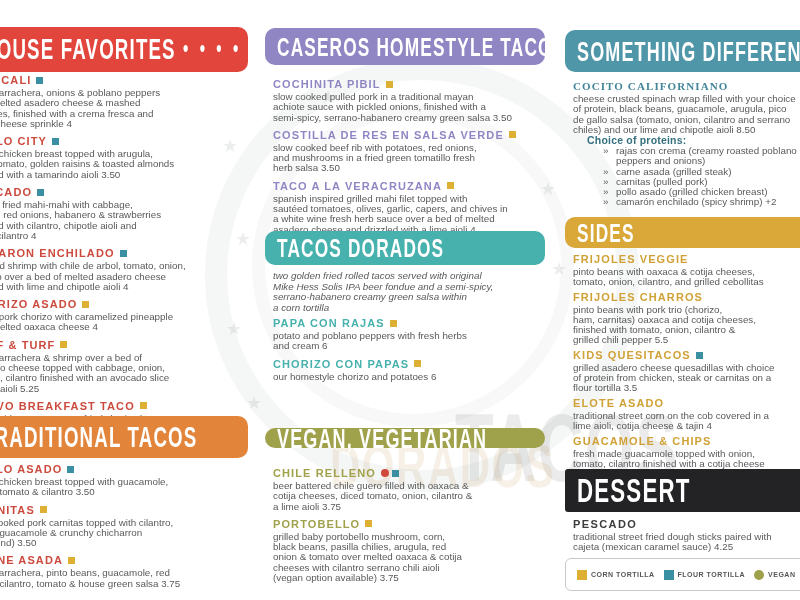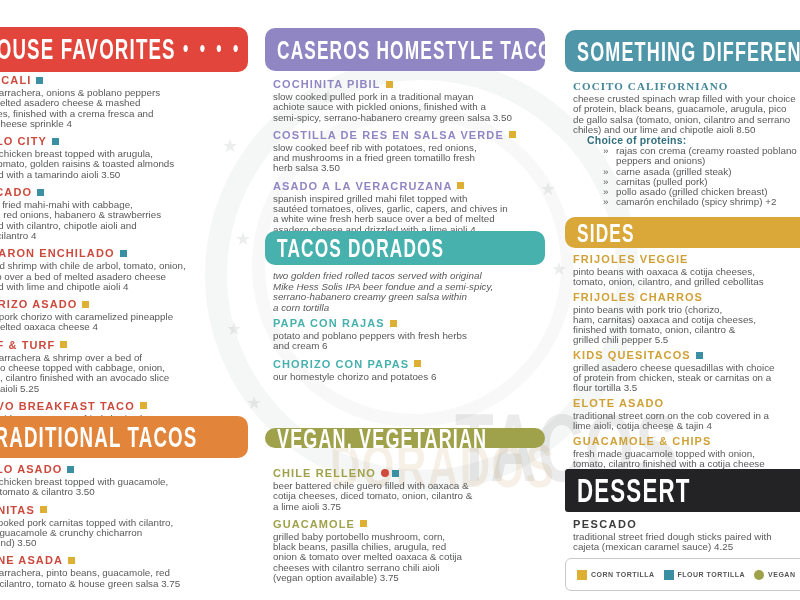--- a/index.html
+++ b/index.html
@@ -20,21 +20,21 @@
   .col-left{left:-30px;width:278px;}
   .col-mid{left:265px;width:280px;}
   .col-right{left:565px;width:285px;}
   .block{position:absolute;left:0;right:0;}
   
   .banner{display:flex;align-items:center;padding:0 12px;border-radius:10px;box-sizing:border-box;width:100%;}
   .cond{display:inline-block;transform:scale(.72,1.1);transform-origin:0 50%;font-weight:700;
         letter-spacing:1.6px;white-space:nowrap;color:#fff;font-size:26px;}
   .banner-red{background:#e2453c;height:45px;}
   .banner-orange{background:#e2853b;height:42px;}
-  .banner-purple{background:#8f86c3;height:43px;}
+  .banner-purple{background:#8f86c3;height:37px;}
   .banner-teal{background:#47b1ad;height:34px;}
   .banner-green{background:#a0a14b;height:20px;}
   .banner-blue{background:#4f96a8;height:42px;}
   .banner-gold{background:#d9a839;height:31px;}
   .banner-gold .cond,.banner-teal .cond{font-size:24px;}
   .banner-black{background:#232326;height:43px;border-radius:3px;}
   .banner-black .cond{font-size:31px;}
   .dots{font-size:21px;letter-spacing:5px;position:relative;top:-2px;margin-left:10px;}
   
   .menu-list{padding-left:8px;}
@@ -231,21 +231,21 @@
             <span class="item-name">COSTILLA DE RES EN SALSA VERDE</span>
             <span class="markers">
               <span class="mk mk-corn"></span>
             </span>
           </div>
           <div class="item-desc">slow cooked beef rib with potatoes, red onions,<br>and mushrooms in a fried green tomatillo fresh<br>herb salsa 3.50</div>
         </div>
 
         <div class="item">
           <div class="name-row">
-            <span class="item-name">ASADO A LA VERACRUZANA</span>
+            <span class="item-name">TACO A LA VERACRUZANA</span>
             <span class="markers">
               <span class="mk mk-corn"></span>
             </span>
           </div>
           <div class="item-desc">spanish inspired grilled mahi filet topped with<br>sautéed tomatoes, olives, garlic, capers, and chives in<br>a white wine fresh herb sauce over a bed of melted<br>asadero cheese and drizzled with a lime aioli 4</div>
         </div>
       </div>
     <div class="block" style="top:231px">
       <div class="banner banner-teal">
         <span class="cond">TACOS DORADOS</span>
@@ -288,21 +288,21 @@
             <span class="markers">
               <span class="mk mk-veg"></span>
               <span class="mk mk-flour"></span>
             </span>
           </div>
           <div class="item-desc">beer battered chile guero filled with oaxaca &amp;<br>cotija cheeses, diced tomato, onion, cilantro &amp;<br>a lime aioli 3.75</div>
         </div>
 
         <div class="item">
           <div class="name-row">
-            <span class="item-name">GUACAMOLE</span>
+            <span class="item-name">PORTOBELLO</span>
             <span class="markers">
               <span class="mk mk-corn"></span>
             </span>
           </div>
           <div class="item-desc">grilled baby portobello mushroom, corn,<br>black beans, pasilla chilies, arugula, red<br>onion &amp; tomato over melted oaxaca &amp; cotija<br>cheeses with cilantro serrano chili aioli<br>(vegan option available) 3.75</div>
         </div>
       </div>
   </div>
 
   <div class="col col-right">

